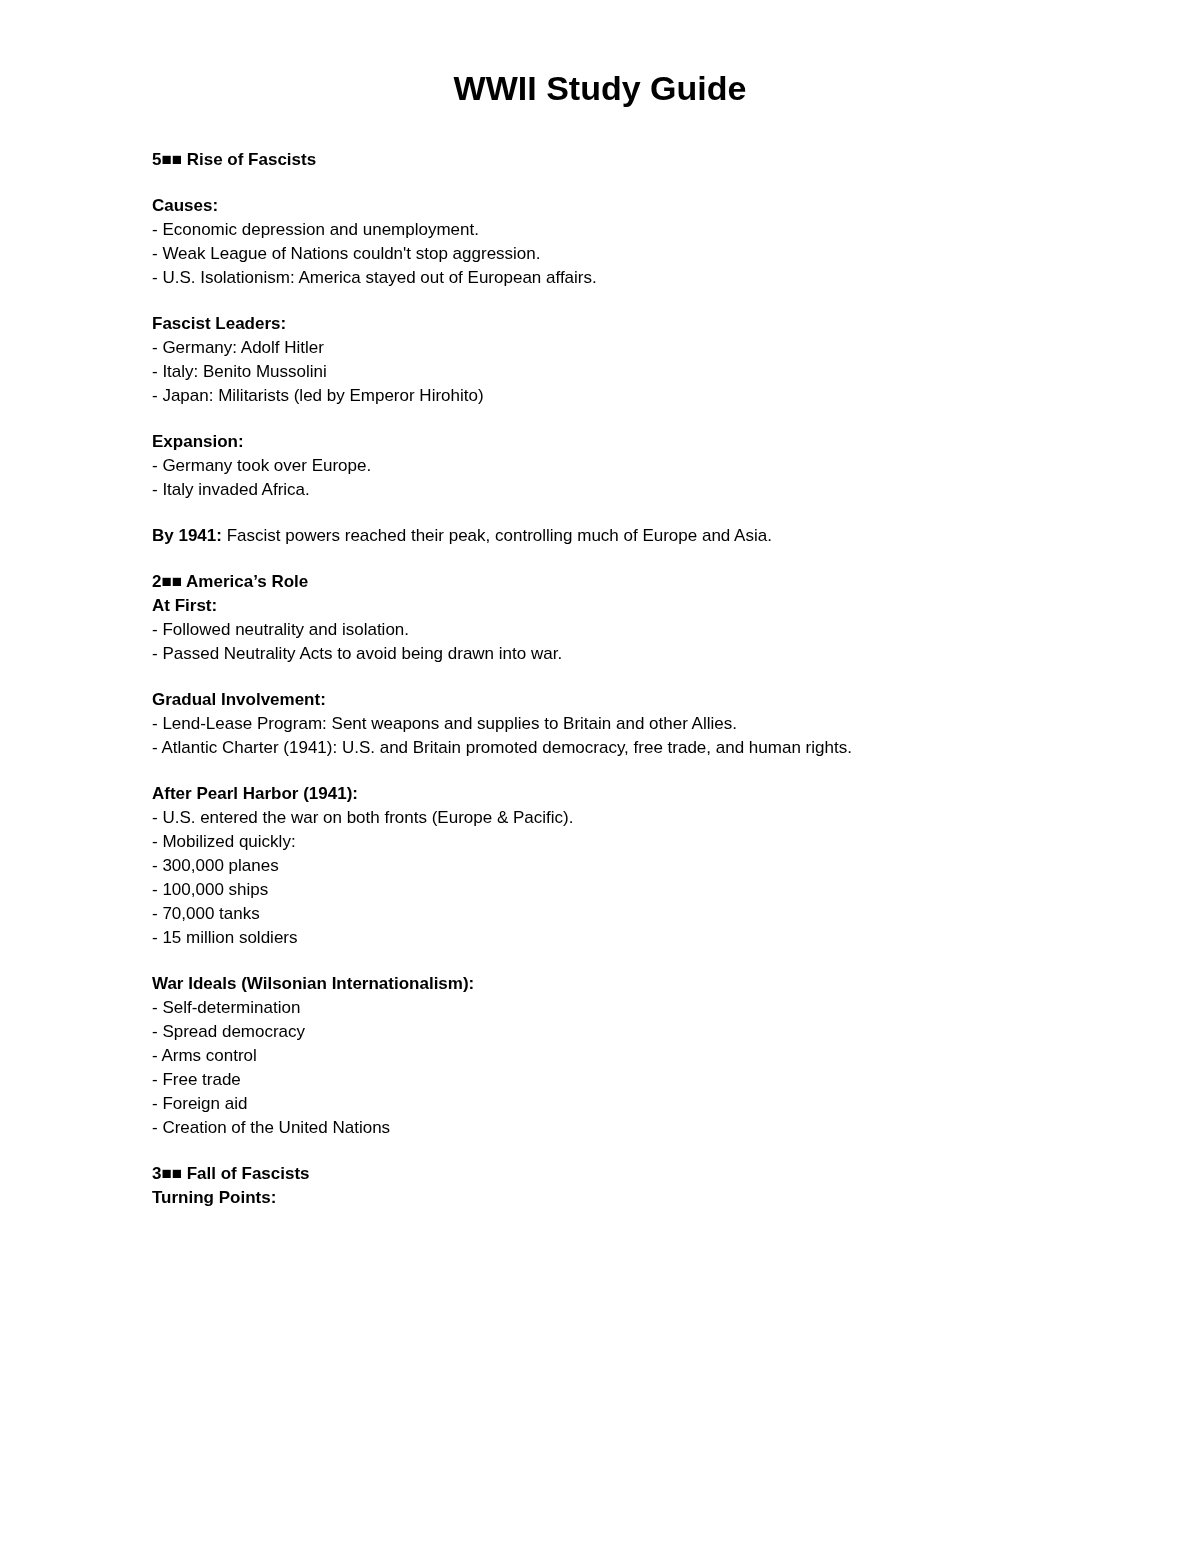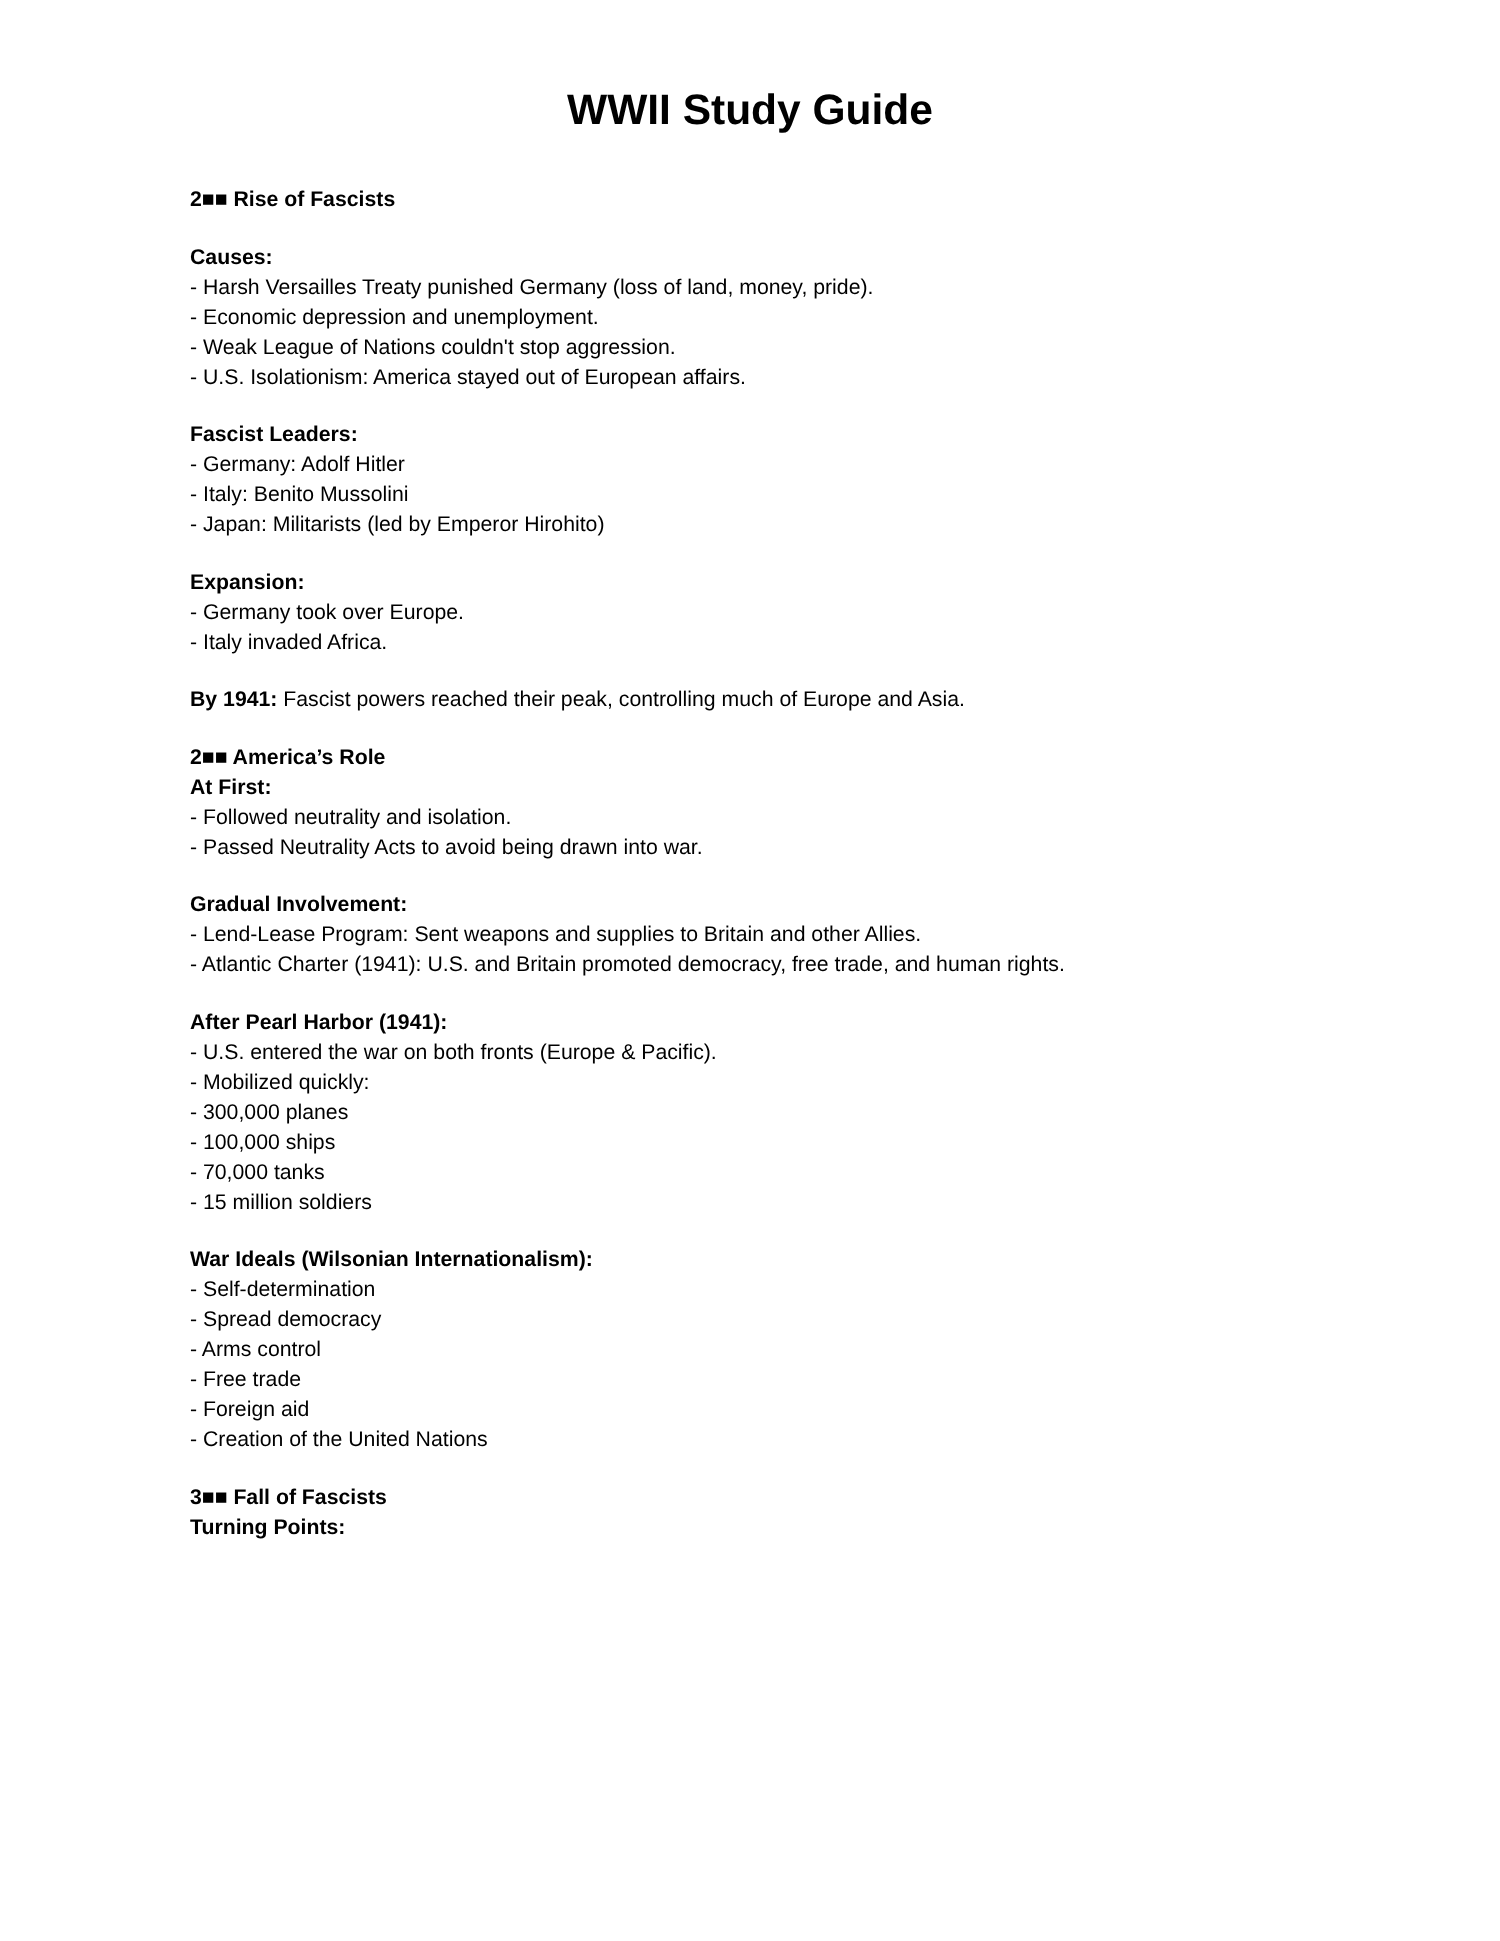--- a/index.html
+++ b/index.html
@@ -41,26 +41,25 @@
 </style>
 </head>
 <body>
 
 <div class="page">
   <div class="content">
 
     <h1 class="title">WWII Study Guide</h1>
 
     <div class="para">
-      <div class="line"><b>2■■ Rise of Fascists</b><span></span></div>
+      <div class="line"><b>5■■ Rise of Fascists</b><span></span></div>
     </div>
 
     <div class="para">
       <div class="line"><b>Causes:</b><span></span></div>
-      <div class="line"><b></b><span>- Harsh Versailles Treaty punished Germany (loss of land, money, pride).</span></div>
       <div class="line"><b></b><span>- Economic depression and unemployment.</span></div>
       <div class="line"><b></b><span>- Weak League of Nations couldn't stop aggression.</span></div>
       <div class="line"><b></b><span>- U.S. Isolationism: America stayed out of European affairs.</span></div>
     </div>
 
     <div class="para">
       <div class="line"><b>Fascist Leaders:</b><span></span></div>
       <div class="line"><b></b><span>- Germany: Adolf Hitler</span></div>
       <div class="line"><b></b><span>- Italy: Benito Mussolini</span></div>
       <div class="line"><b></b><span>- Japan: Militarists (led by Emperor Hirohito)</span></div>

